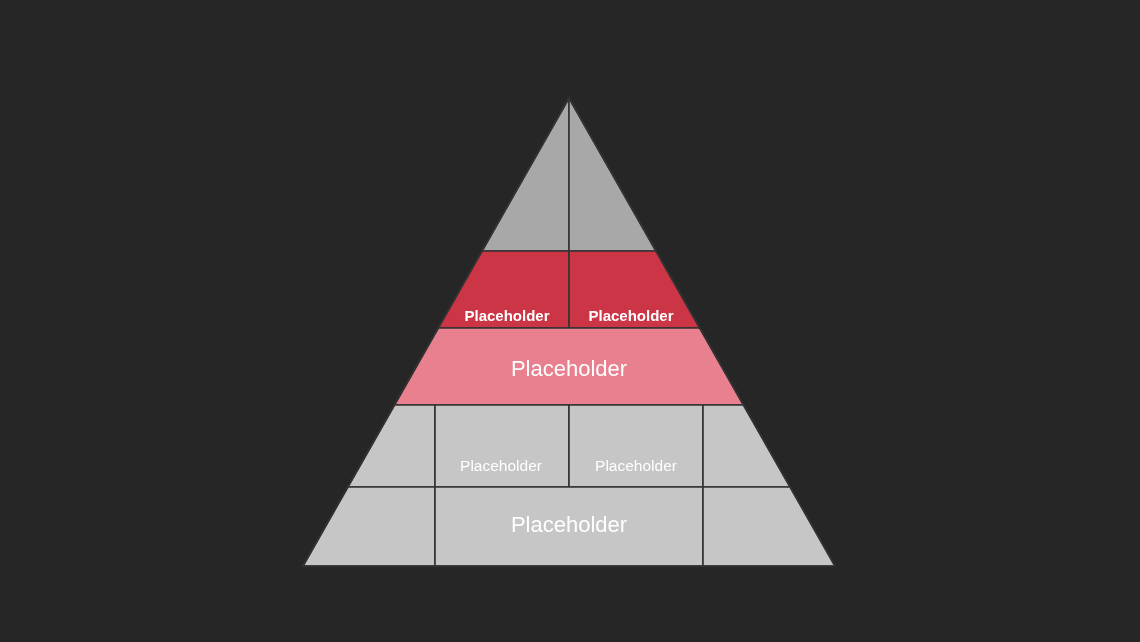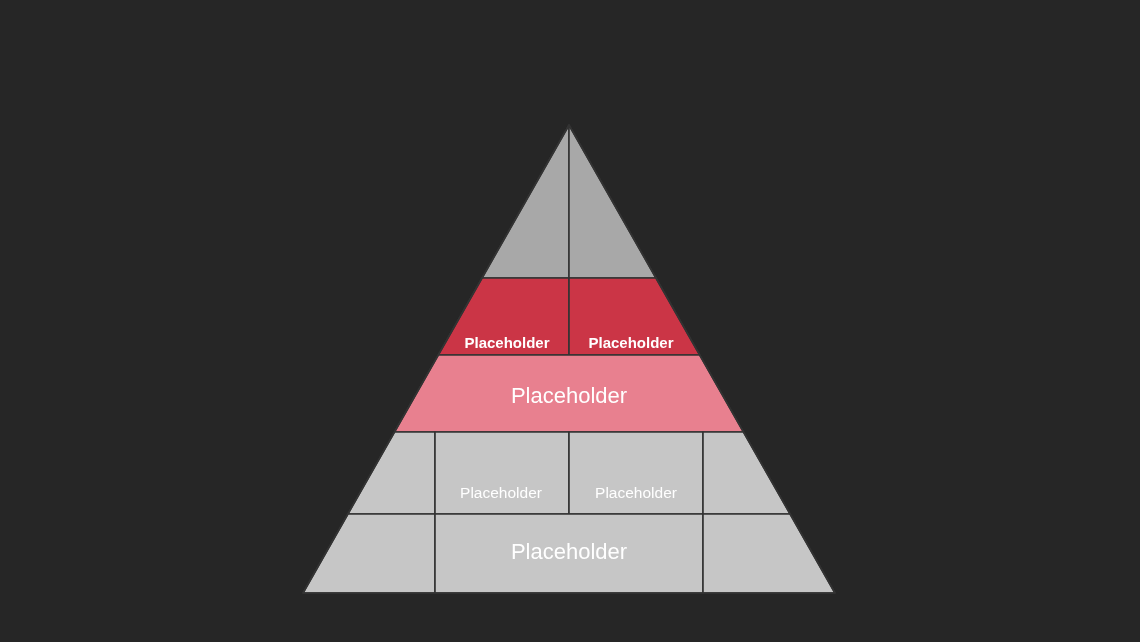--- a/index.html
+++ b/index.html
@@ -11,21 +11,20 @@
     height: 642px;
     overflow: hidden;
     font-family: "Liberation Sans", sans-serif;
     background: #262626;
   }
   #stage {
     position: relative;
     width: 1140px;
     height: 536px;
     background: #262626;
-    margin-top: 27px;
   }
   #pyramid-svg {
     position: absolute;
     left: 0;
     top: 0;
     width: 1140px;
     height: 642px;
     display: block;
   }
   .band-label {

